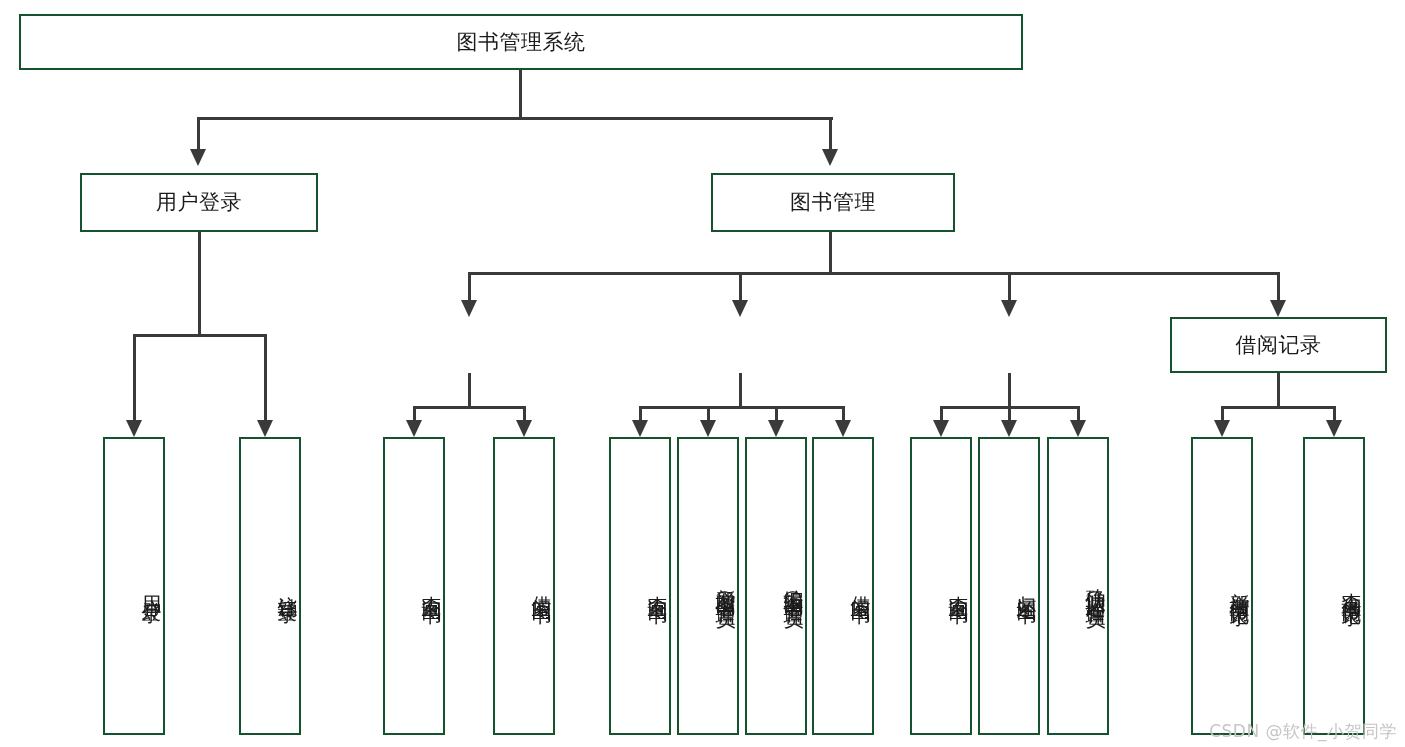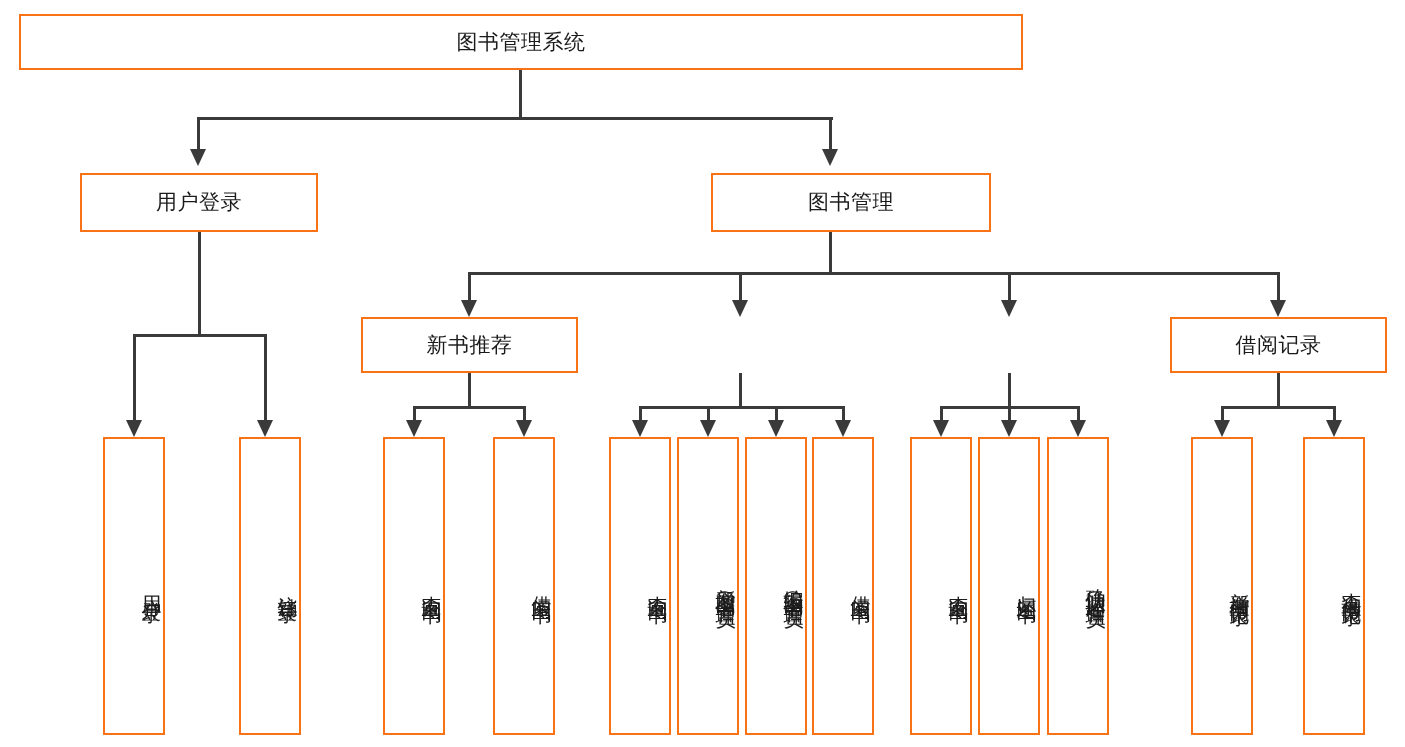--- a/index.html
+++ b/index.html
@@ -12,21 +12,21 @@
     position:relative;
     width:1405px;
     height:747px;
     background:#ffffff;
     overflow:hidden;
   }
   
   .node{
     position:absolute;
     box-sizing:border-box;
-    border:2px solid #f97316;
+    border:2px solid #14532d;
     background:#ffffff;
     display:flex;
     align-items:center;
     justify-content:center;
     color:#1b1b1b;
     line-height:1.18;
     text-align:center;
   }
   .node.h{            
     font-size:21px;
@@ -88,21 +88,21 @@
   <div class="ln h" style="left:197px;top:117px;width:636px;height:3px;"></div>
 
   <div class="ln v" style="left:197px;top:117px;width:3px;height:32px;"></div>
   <div class="arrow" style="left:190px;top:149px;"></div>
   <div class="ln v" style="left:829px;top:117px;width:3px;height:32px;"></div>
   <div class="arrow" style="left:822px;top:149px;"></div>
 
   <div class="node h" style="left:80px;top:173px;width:238px;height:59px;">
     <span class="lbl">用户登录</span>
   </div>
-  <div class="node h" style="left:711px;top:173px;width:280px;height:59px;font-family:Liberation Serif, serif;">
+  <div class="node h" style="left:711px;top:173px;width:244px;height:59px;font-family:Liberation Serif, serif;">
     <span class="lbl">图书管理</span>
   </div>
 
   <div class="ln v" style="left:198px;top:232px;width:3px;height:104px;"></div>
   <div class="ln h" style="left:133px;top:334px;width:134px;height:3px;"></div>
   <div class="ln v" style="left:133px;top:334px;width:3px;height:86px;"></div>
   <div class="arrow" style="left:126px;top:420px;"></div>
   <div class="ln v" style="left:264px;top:334px;width:3px;height:86px;"></div>
   <div class="arrow" style="left:257px;top:420px;"></div>
 
@@ -110,23 +110,20 @@
   <div class="ln h" style="left:468px;top:272px;width:812px;height:3px;"></div>
   <div class="ln v" style="left:468px;top:272px;width:3px;height:28px;"></div>
   <div class="arrow" style="left:461px;top:300px;"></div>
   <div class="ln v" style="left:739px;top:272px;width:3px;height:28px;"></div>
   <div class="arrow" style="left:732px;top:300px;"></div>
   <div class="ln v" style="left:1008px;top:272px;width:3px;height:28px;"></div>
   <div class="arrow" style="left:1001px;top:300px;"></div>
   <div class="ln v" style="left:1277px;top:272px;width:3px;height:28px;"></div>
   <div class="arrow" style="left:1270px;top:300px;"></div>
 
-  <div class="node h" style="left:361px;top:317px;width:217px;height:56px;">
-    <span class="lbl">新书推荐</span>
-  </div>
   <div class="node h" style="left:1170px;top:317px;width:217px;height:56px;font-family:Liberation Serif, serif;">
     <span class="lbl">借阅记录</span>
   </div>
 
   <div class="ln v" style="left:468px;top:373px;width:3px;height:36px;"></div>
   <div class="ln h" style="left:413px;top:406px;width:113px;height:3px;"></div>
   <div class="ln v" style="left:413px;top:406px;width:3px;height:14px;"></div>
   <div class="arrow" style="left:406px;top:420px;"></div>
   <div class="ln v" style="left:523px;top:406px;width:3px;height:14px;"></div>
   <div class="arrow" style="left:516px;top:420px;"></div>
@@ -195,14 +192,15 @@
     <span class="lbl">确认归还（管理员）</span>
   </div>
 
   <div class="node v" style="left:1191px;top:437px;width:62px;height:298px;">
     <span class="lbl">新增借阅记录</span>
   </div>
   <div class="node v" style="left:1303px;top:437px;width:62px;height:298px;">
     <span class="lbl">查询借阅记录</span>
   </div>
 
+  <div id="watermark">CSDN @软件_小贺同学</div>
 
 </div>
 
 </body></html>

